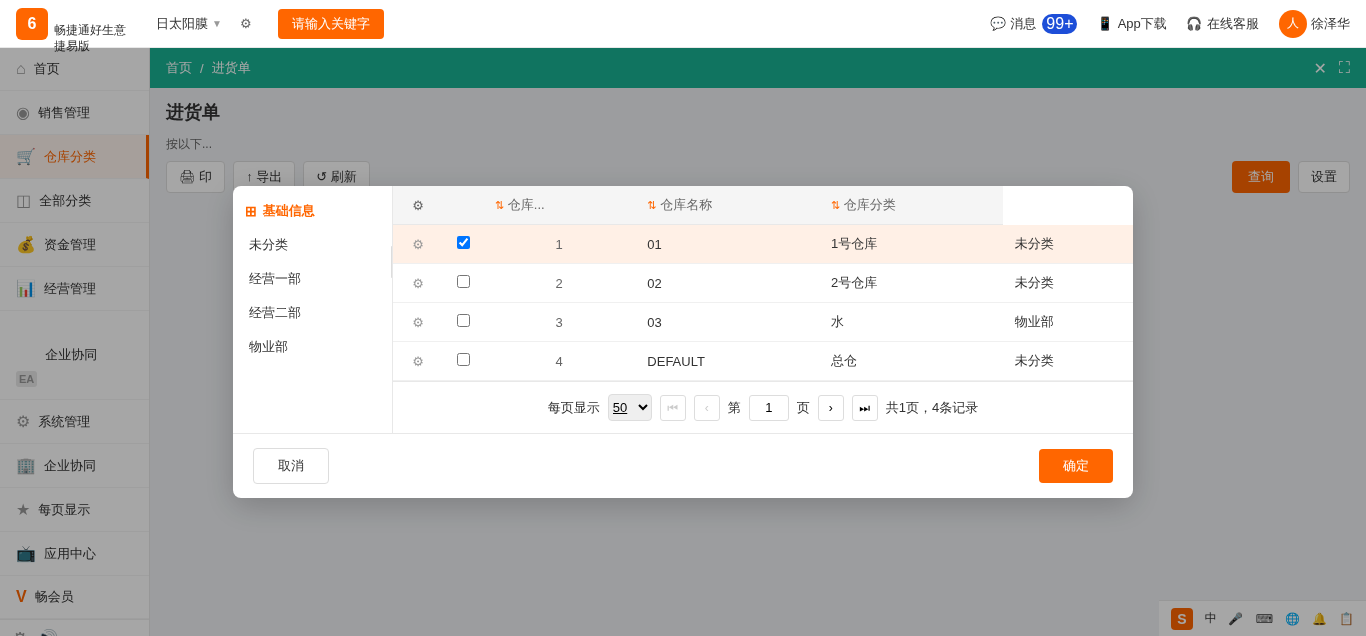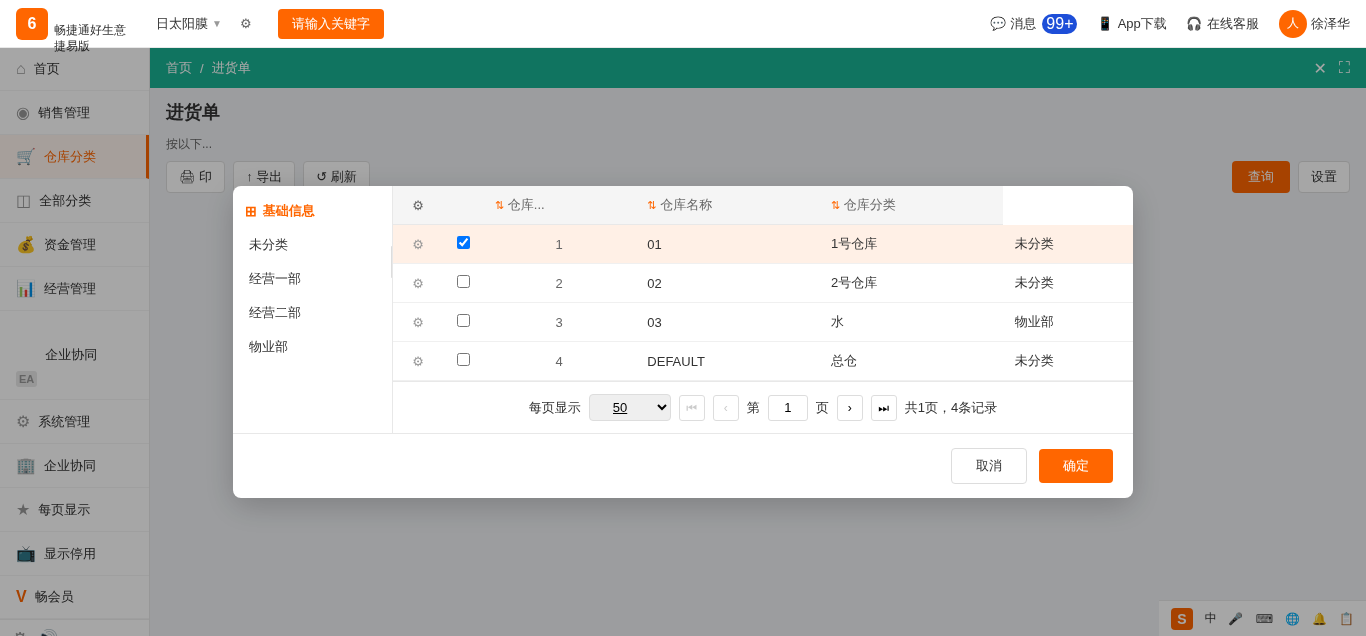--- a/index.html
+++ b/index.html
@@ -314,21 +314,21 @@
       display: flex;
       align-items: center;
       justify-content: center;
       gap: 8px;
       font-size: 13px;
       color: #333;
     }
     .pagination-select {
       border: 1px solid #ddd;
       border-radius: 4px;
-      padding: 4px 19px;
+      padding: 4px 0;
       font-size: 13px;
       cursor: pointer;
       text-decoration: underline;
     }
     .pagination-btn {
       background: none;
       border: 1px solid #ddd;
       border-radius: 3px;
       width: 26px; height: 26px;
       cursor: pointer;
@@ -343,21 +343,21 @@
       text-align: center;
       font-size: 13px;
     }
 
     
     .modal-footer {
       padding: 14px 20px;
       border-top: 1px solid #e8e8e8;
       display: flex;
       align-items: center;
-      justify-content: flex-end;
+      justify-content: space-between;
       gap: 12px;
     }
     .btn-cancel {
       background: #fff;
       color: #333;
       border: 1px solid #ddd;
       border-radius: 4px;
       padding: 8px 24px;
       cursor: pointer;
       font-size: 13px;
@@ -481,21 +481,21 @@
     <div class="sidebar-item">
       <span class="sidebar-icon">🏢</span>
       <span>企业协同</span>
     </div>
     <div class="sidebar-item">
       <span class="sidebar-icon">★</span>
       <span>每页显示</span>
     </div>
     <div class="sidebar-item">
       <span class="sidebar-icon">📺</span>
-      <span>显示停用</span>
+      <span>应用中心</span>
     </div>
     <div class="sidebar-item">
       <span class="sidebar-icon" style="font-weight:bold;color:#f60;">V</span>
       <span>畅会员</span>
     </div>
 
     <div style="margin-top:auto; padding: 8px 12px; display:flex; gap:8px; align-items:center; border-top:1px solid #eee; color:#999; font-size:18px;">
       <span style="cursor:pointer;">⚙</span>
       <span style="cursor:pointer;">🔊</span>
     </div>

